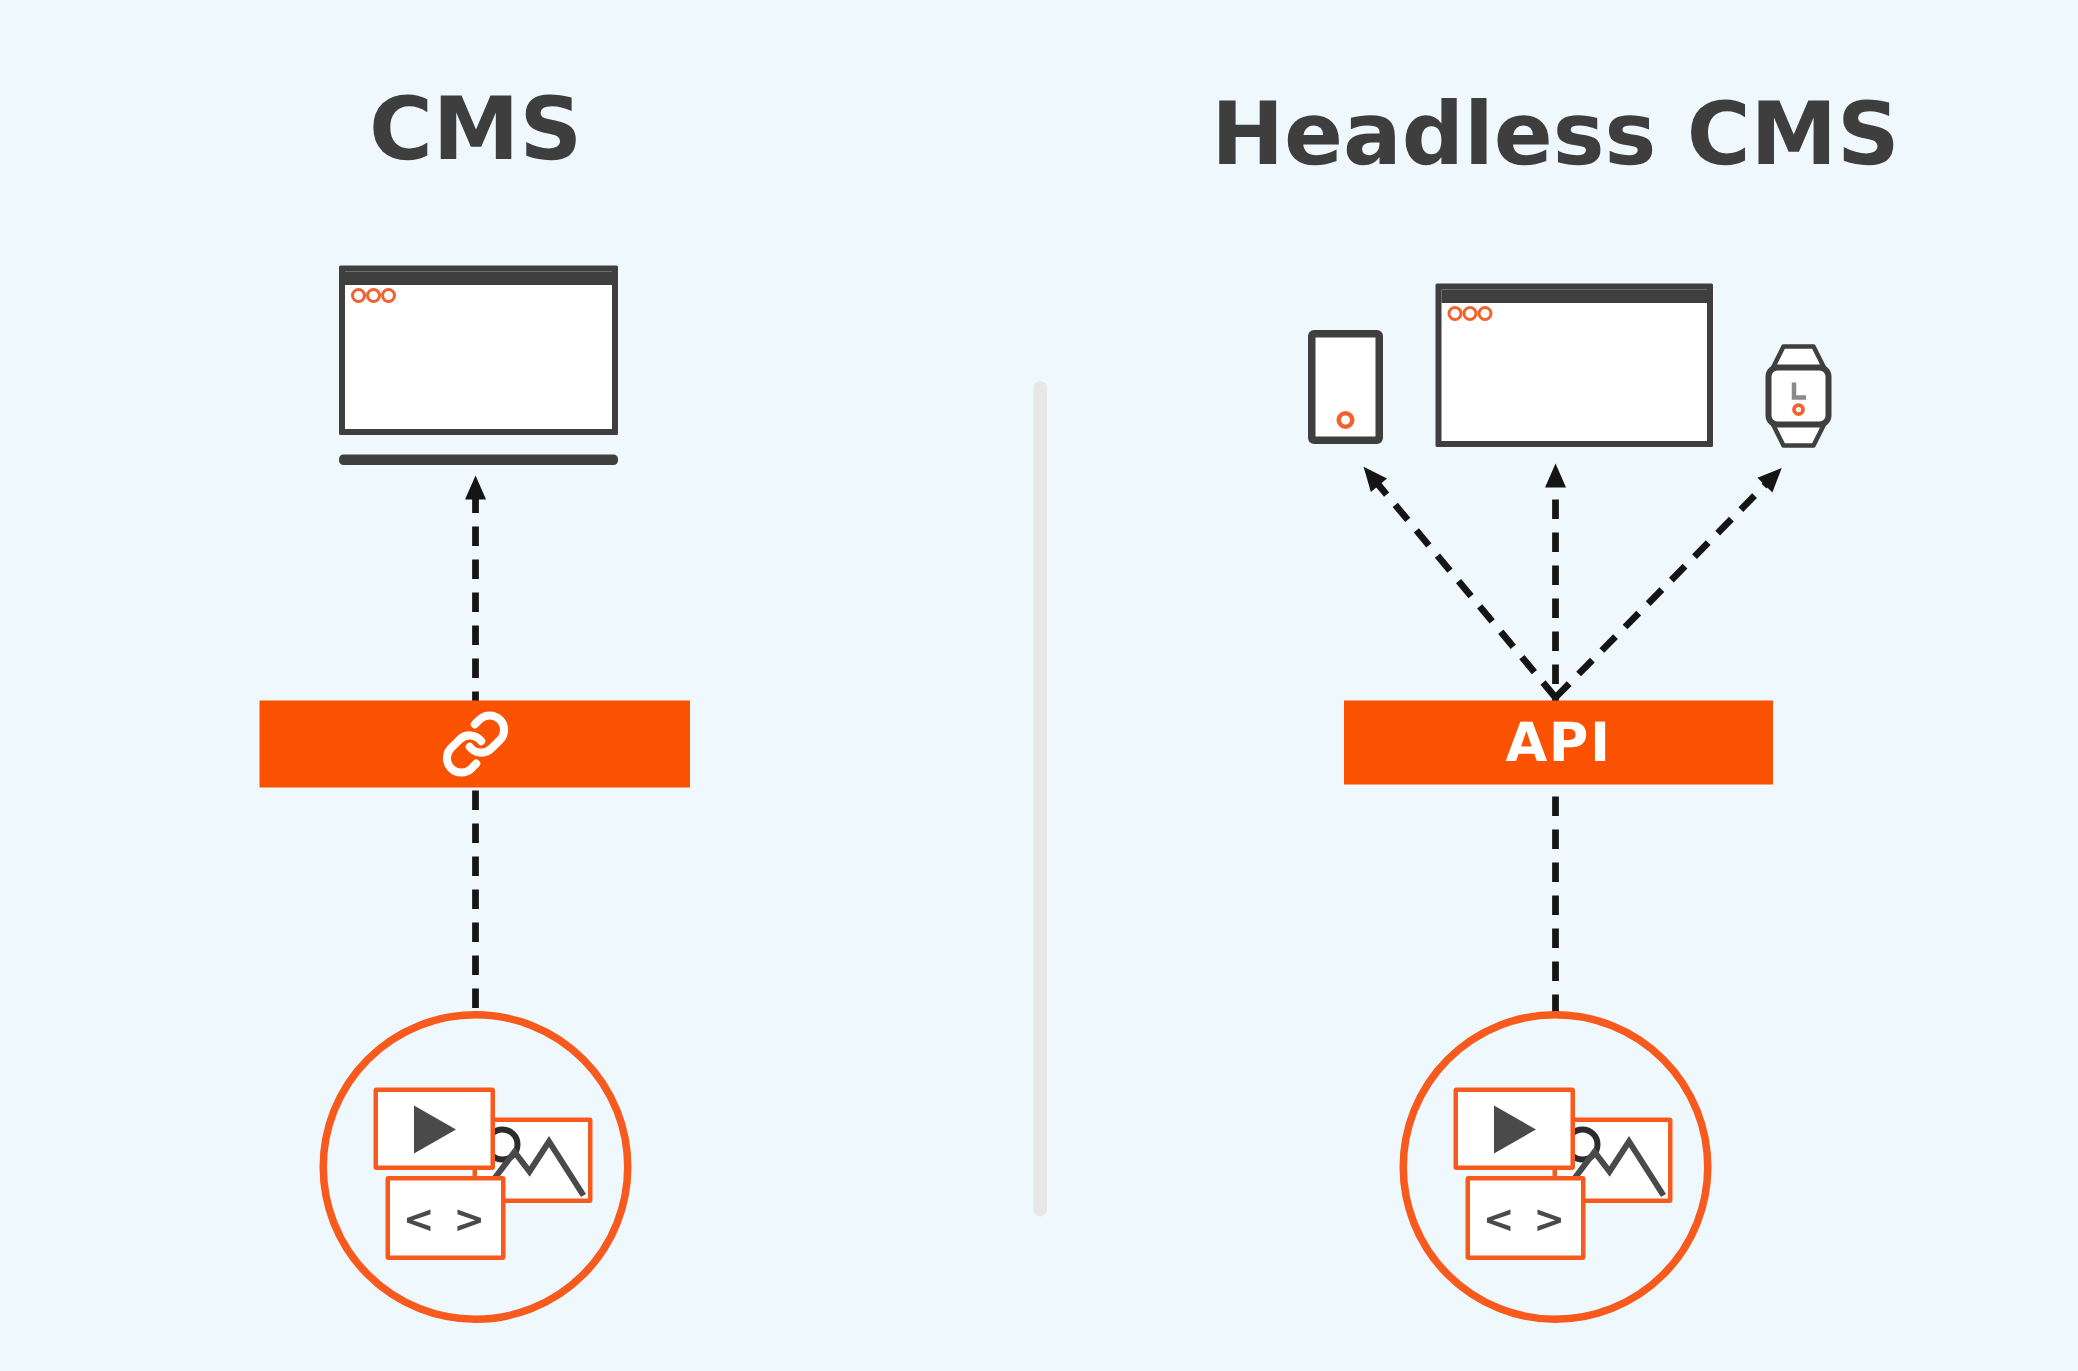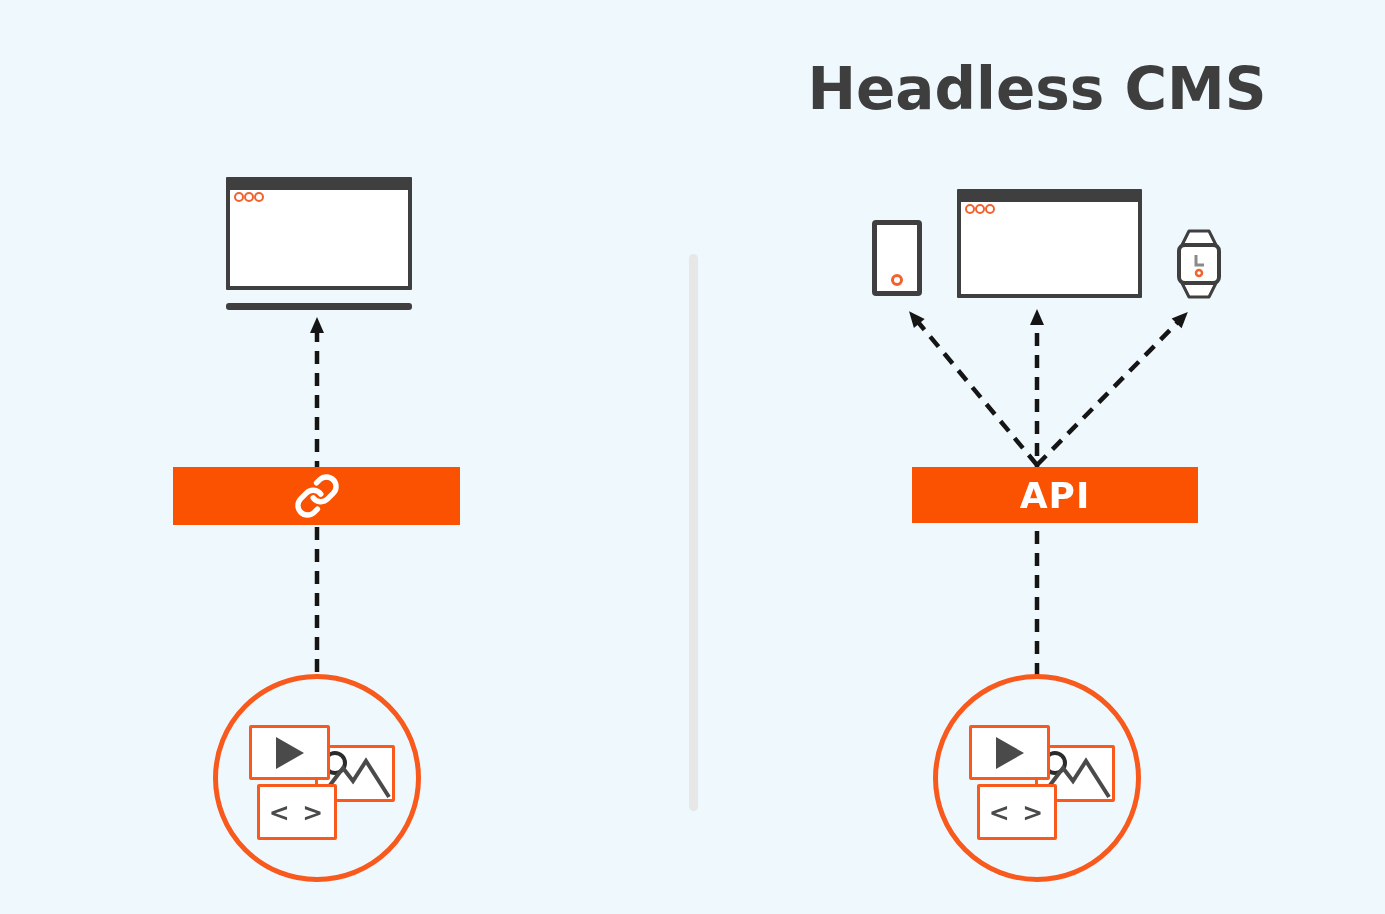--- a/index.html
+++ b/index.html
@@ -58,21 +58,21 @@
   }
   .watch{position:absolute;left:1176px;top:229px;width:46px;height:70px;}
 
   
   .connector{
     position:absolute;
     background:#fa5200;
     display:flex;align-items:center;justify-content:center;
   }
   #link-bar{left:173px;top:467px;width:287px;height:58px;}
-  #api-bar{left:896px;top:467px;width:286px;height:56px;margin-left:16px;}
+  #api-bar{left:896px;top:467px;width:286px;height:56px;}
   .api-label{
     color:#ffffff;font-weight:bold;font-size:36px;letter-spacing:1px;
   }
 
   
   .content-circle{
     position:absolute;width:208px;height:208px;
     border:5px solid #f8591c;border-radius:50%;
     box-sizing:border-box;
   }
@@ -116,20 +116,21 @@
     <g stroke="#151515" stroke-width="4.5" fill="none" stroke-dasharray="13 9">
       <line x1="317" y1="672" x2="317" y2="331" marker-end="url(#arrowhead)"></line>
       <line x1="1037" y1="676" x2="1037" y2="323" marker-end="url(#arrowhead)"></line>
       <line x1="1037" y1="465" x2="918" y2="322" marker-end="url(#arrowhead)"></line>
       <line x1="1037" y1="465" x2="1178" y2="322" marker-end="url(#arrowhead)"></line>
     </g>
   </svg>
 
   <div class="divider"></div>
 
+  <div class="title" id="cms-title">CMS</div>
 
   <div class="browser" id="cms-browser">
     <div class="bar"></div>
     <div class="dots">
       <div class="dot"></div>
       <div class="dot"></div>
       <div class="dot"></div>
     </div>
   </div>
   <div id="cms-browser-base"></div>

